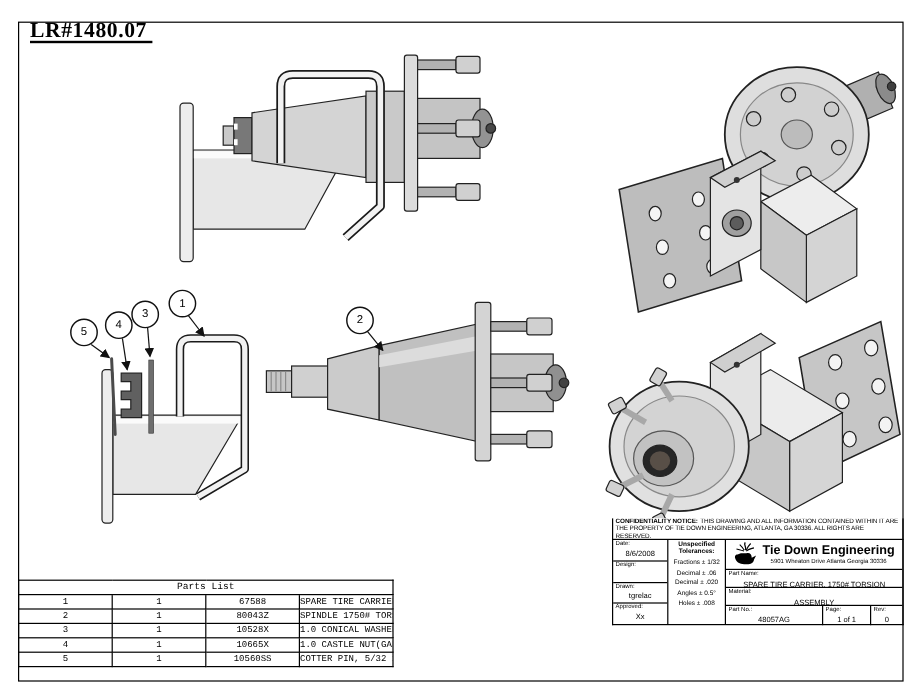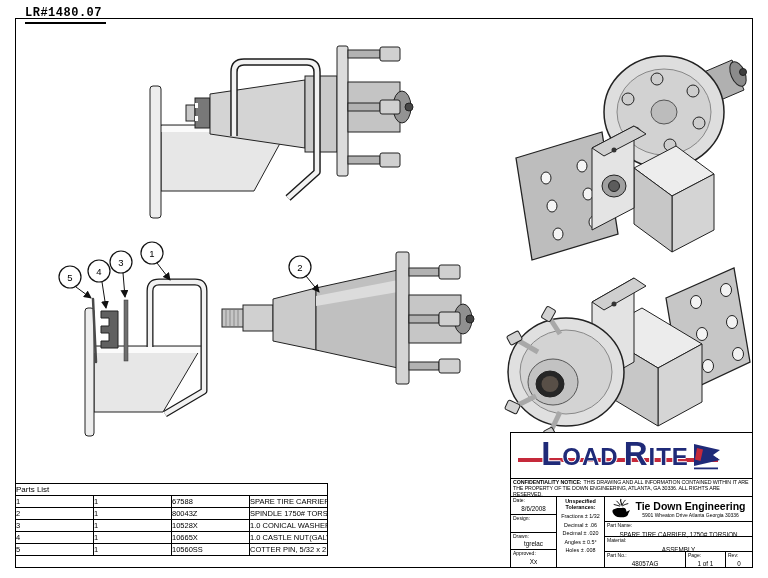--- a/index.html
+++ b/index.html
@@ -1,29 +1,29 @@
 <!DOCTYPE html>
 <html><head>
 <meta charset="utf-8">
 <style>
   html,body{margin:0;padding:0;background:#fff;}
   .page{position:relative;width:768px;height:578px;background:#fff;overflow:hidden;
         font-family:"Liberation Sans",sans-serif;color:#000;}
   .frame{position:absolute;left:15px;top:18px;width:738px;height:550px;
          border:1.6px solid #000;box-sizing:border-box;pointer-events:none;z-index:3;}
-  .dwg-title{position:absolute;left:25px;top:4px;z-index:4;
-             font-family:Liberation Mono, monospace;font-weight:bold;font-size:12px;
+  .dwg-title{position:absolute;left:25px;top:16px;z-index:4;
+             font-family:Liberation Serif, serif;font-weight:bold;font-size:18px;
              letter-spacing:.5px;border-bottom:2px solid #000;padding:0 4px 0 0;line-height:18px;}
   svg.views{position:absolute;left:0;top:0;z-index:1;}
 
   
   table.parts{position:absolute;left:15px;top:483px;width:313px;z-index:2;
               border-collapse:collapse;background:#fff;table-layout:fixed;}
-  table.parts td{border:1px solid #000;font-size:7.5px;line-height:8px;text-align:left;
-                 padding:0;height:11px;overflow:hidden;white-space:nowrap;}
+  table.parts td{border:1px solid #000;font-size:7.5px;line-height:8px;text-align:center;
+                 padding:0;height:11px;overflow:hidden;white-space:nowrap;font-family:Liberation Mono, monospace;}
   td.c-item{width:27px;} td.c-qty{width:24px;} td.c-part{width:86px;} td.c-desc{width:auto;}
   tr.pl-title td{font-size:8px;}
   
   .rstack{position:absolute;left:510px;top:432px;width:243px;z-index:2;background:#fff;box-sizing:border-box;}
   .rstack *{box-sizing:border-box;}
   .logo-box{position:relative;height:47px;border:1px solid #000;display:flex;
             align-items:center;justify-content:center;overflow:hidden;background:#fff;}
   .lr-stripe{position:absolute;left:7px;right:34px;top:25px;height:4px;background:#c5293a;z-index:0;}
   .lr-word{position:relative;z-index:1;display:inline-block;font-weight:bold;font-size:24px;
            line-height:40px;color:#1f2a78;letter-spacing:1px;
@@ -247,31 +247,20 @@
       <td>5</td>
       <td>1</td>
       <td>10560SS</td>
       <td>COTTER PIN, 5/32 x 2.00 S.S.</td>
     </tr>
   </tbody>
     </table>
 
   <div class="rstack">
 
-    <div class="logo-box">
-      <div class="lr-stripe"></div>
-      <span class="lr-word">LOAD</span>
-      <span class="lr-gap"></span>
-      <span class="lr-word">RITE</span>
-      <svg class="lr-flag" width="30" height="30" viewBox="0 0 30 30">
-        <polygon points="2,3 28,9 21,14 28,19 2,25" fill="#1f2a78"></polygon>
-        <polygon points="5,7 11,8.5 8.5,20 3,18.5" fill="#c5293a"></polygon>
-        <rect x="2" y="26.5" width="24" height="1.8" fill="#1f2a78"></rect>
-      </svg>
-    </div>
 
     <div class="conf">
       <b>CONFIDENTIALITY NOTICE:</b><span>THIS DRAWING AND ALL INFORMATION CONTAINED WITHIN IT ARE THE PROPERTY OF TIE DOWN ENGINEERING, ATLANTA, GA 30336.  ALL RIGHTS ARE RESERVED.</span>
     </div>
 
     <div class="tblock">
       <div class="tb-col1">
         <div class="cell">
           <span class="tb-lab">Date:</span>
           <span class="tb-val">8/6/2008</span>

